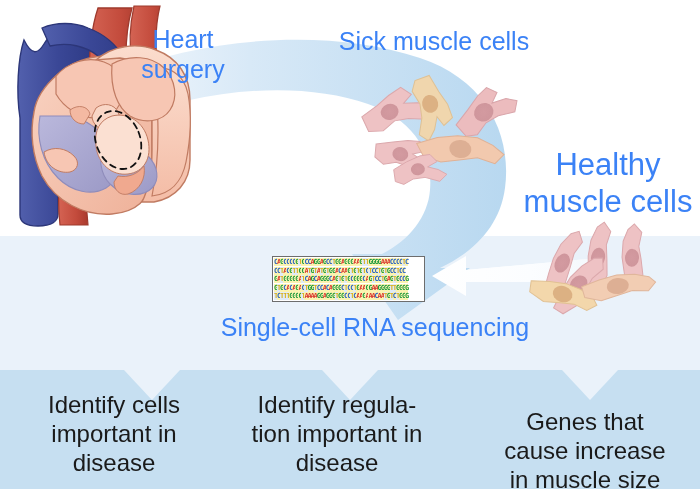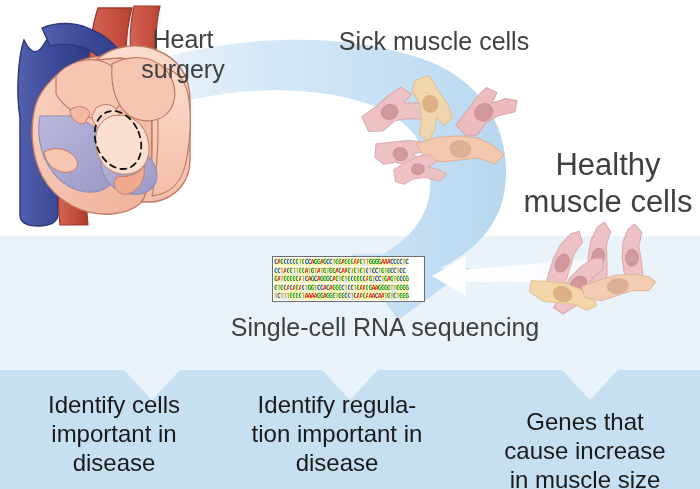--- a/index.html
+++ b/index.html
@@ -24,27 +24,27 @@
 
   
   .notch{
     position:absolute;top:370px;width:56px;height:30px;
     background:#eaf2fa;
     clip-path:polygon(0 0,100% 0,50% 100%);
   }
 
   
   .lbl{
-    position:absolute;color:#404040;font-weight:400;
+    position:absolute;color:#3b82f6;font-weight:400;
     line-height:1.18;text-align:center;white-space:pre-line;
   }
   #lbl-heart-surgery{left:118px;top:25px;width:130px;font-size:25px;}
   #lbl-sick{left:318px;top:27px;width:232px;font-size:25px;}
   #lbl-healthy{left:520px;top:147px;width:176px;font-size:31px;}
-  #lbl-scrna{left:160px;top:313px;width:450px;font-size:25px;}
+  #lbl-scrna{left:150px;top:313px;width:450px;font-size:25px;}
 
   .panel-txt{
     position:absolute;color:#1a1a1a;font-size:24px;line-height:1.20;
     text-align:center;white-space:pre-line;
   }
   #panel-0{left:6px;  top:391px;width:216px;}
   #panel-1{left:224px;top:391px;width:226px;}
   #panel-2{left:474px;top:408px;width:222px;}
 
   

